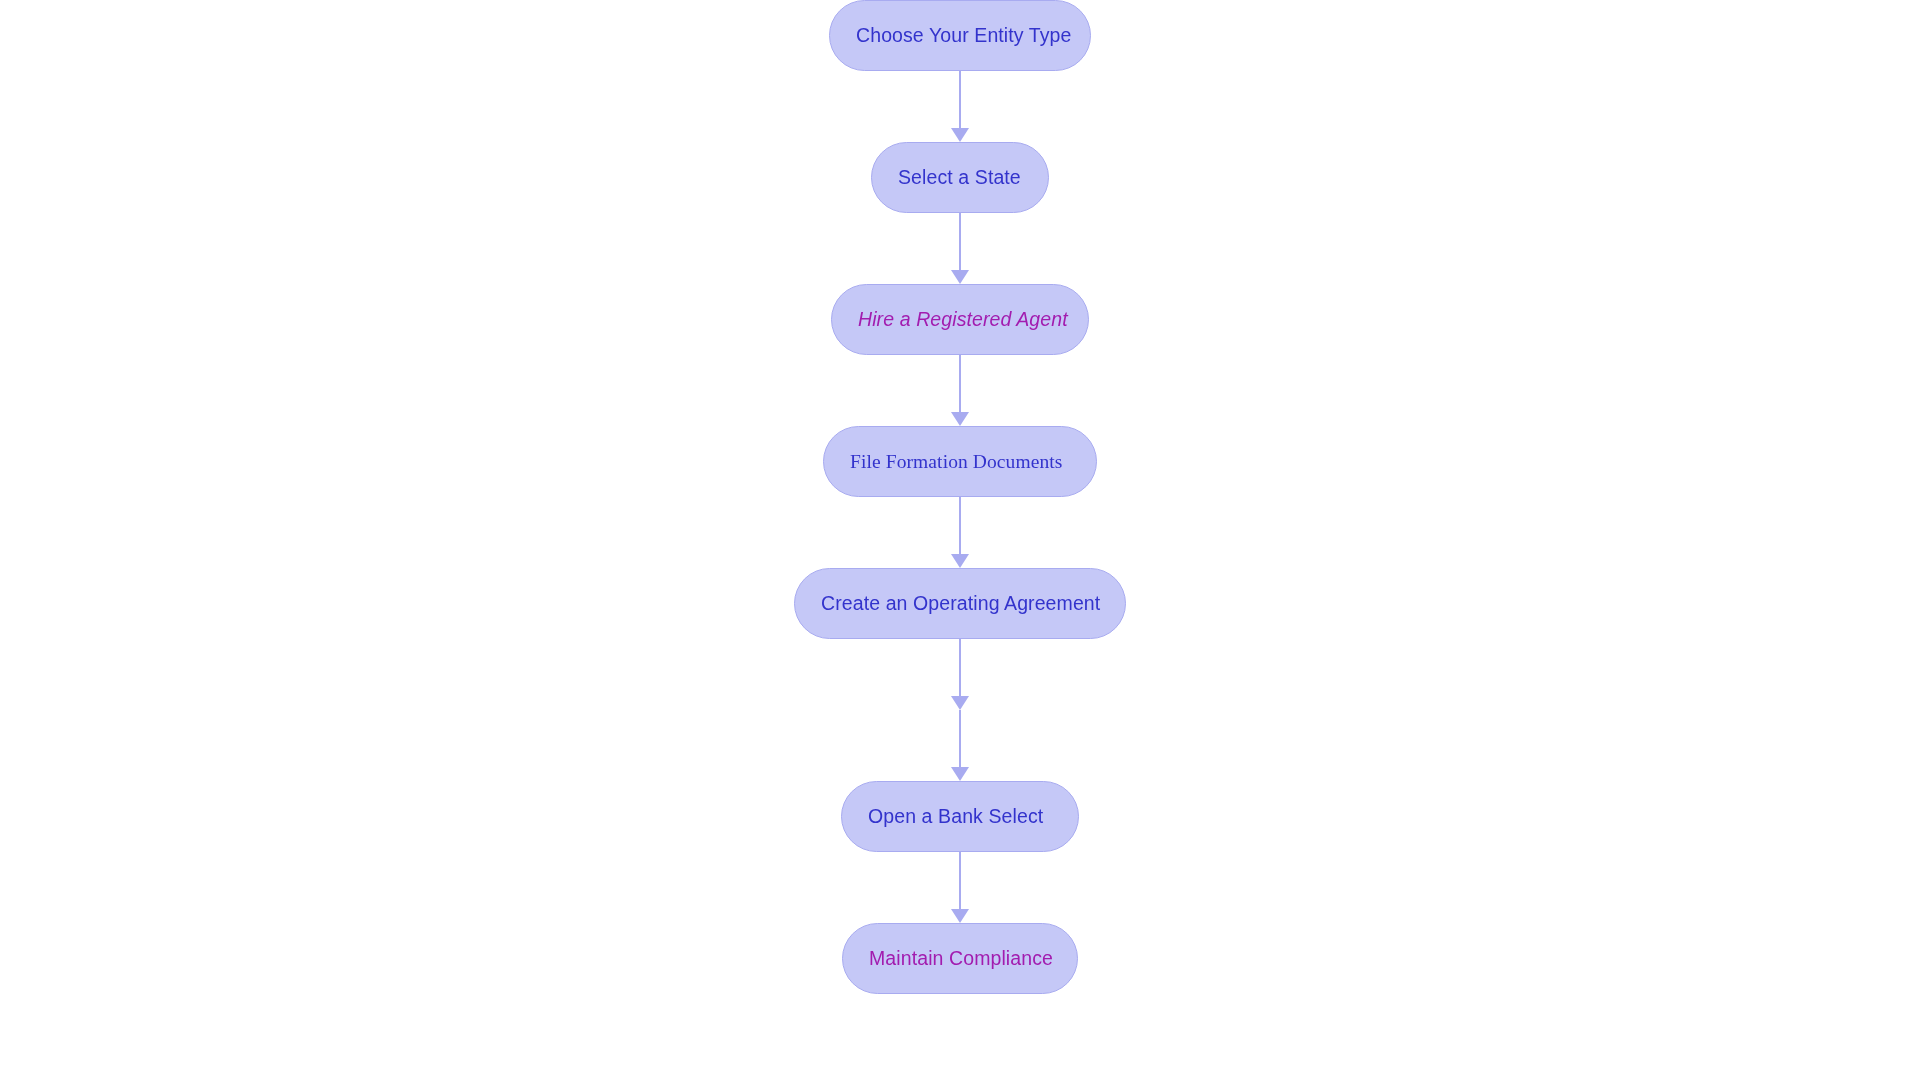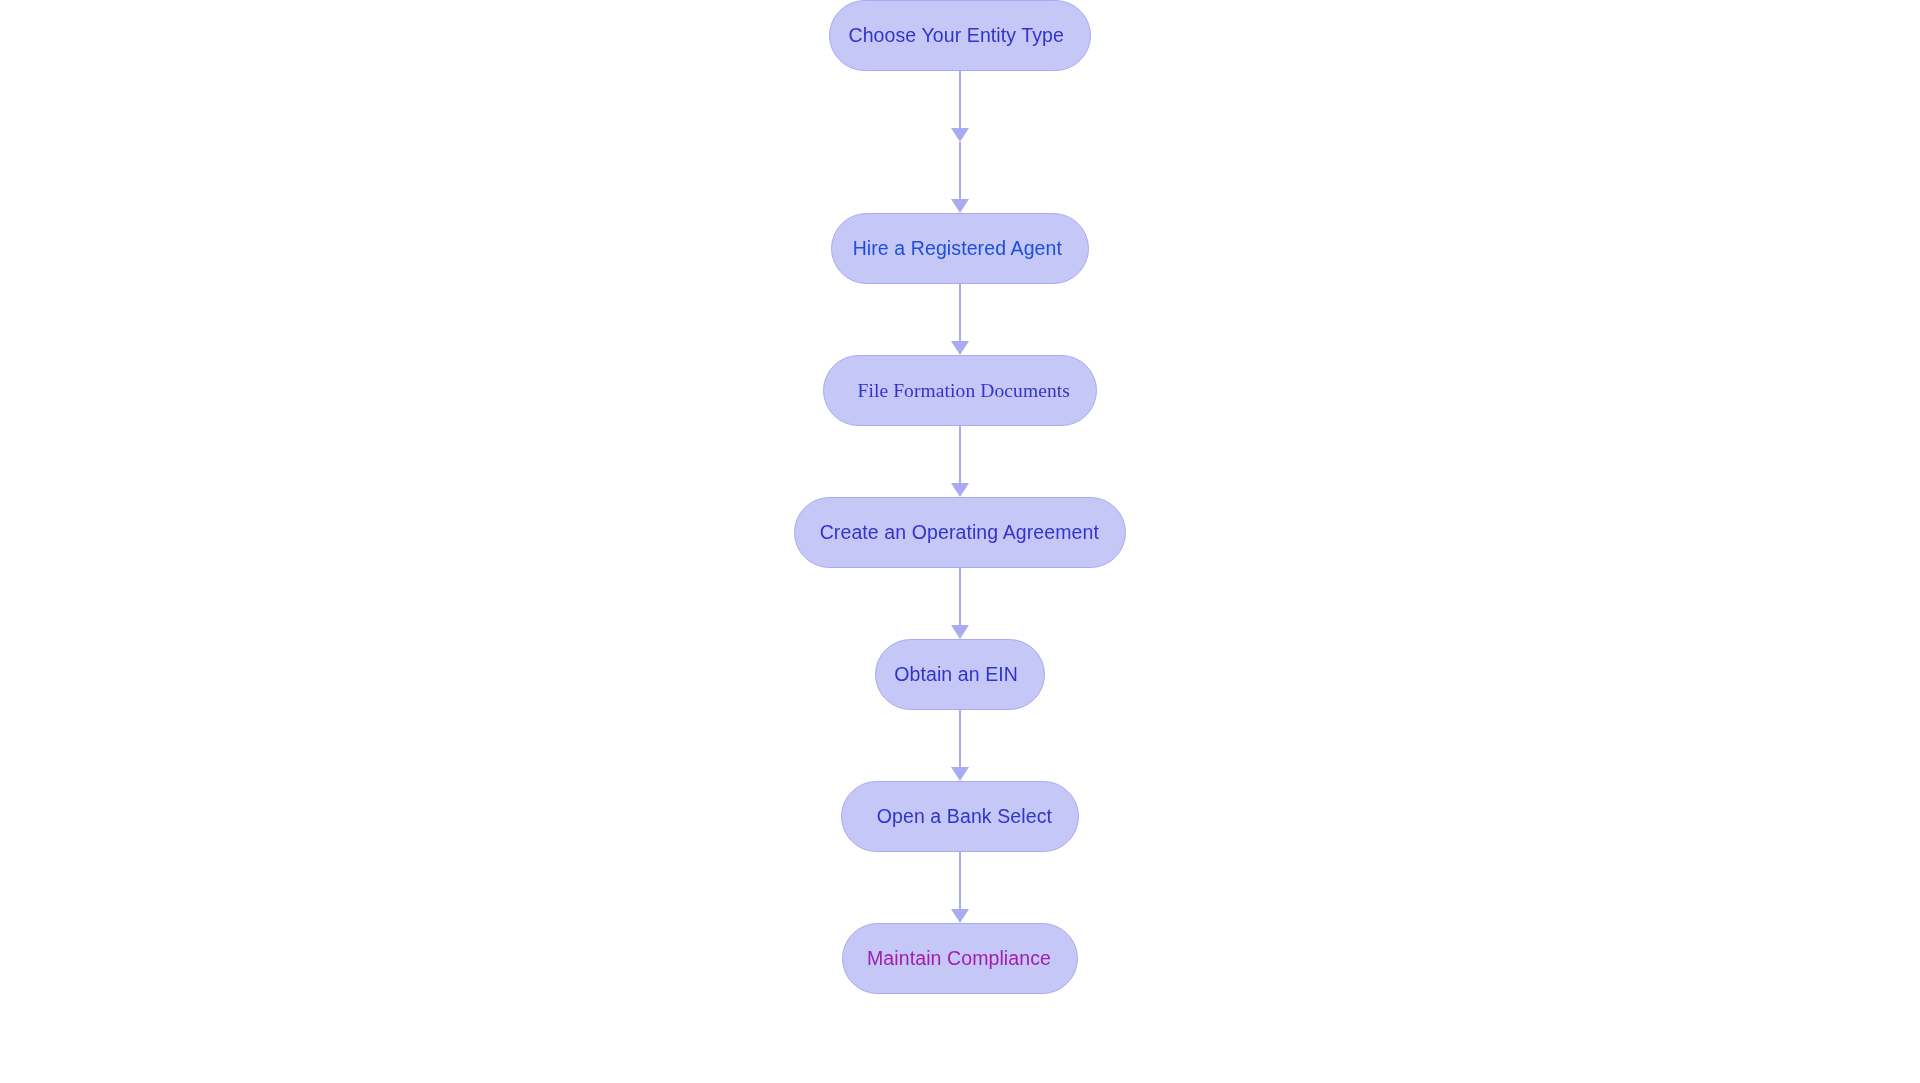--- a/index.html
+++ b/index.html
@@ -35,21 +35,21 @@
 
   
   .node {
     box-sizing: border-box;
     height: 71px;
     border-radius: 36px;
     background: #c5c8f7;
     border: 1.5px solid #a8abf0;
     display: flex;
     align-items: center;
-    justify-content: flex-end;
+    justify-content: flex-start;
     padding: 0 26px;
     flex: 0 0 auto;
   }
   .node-label {
     color: #3333cc;
     font-size: 19.5px;
     line-height: 1;
     letter-spacing: 0.1px;
     white-space: nowrap;
     font-weight: 400;
@@ -91,28 +91,31 @@
 
     <div class="node" style="width: 262px; background: rgb(197, 200, 247); border-color: rgb(168, 171, 240);">
       <span class="node-label" style="color: rgb(51, 51, 204);">Choose Your Entity Type</span>
     </div>
 
     <div class="connector">
       <div class="conn-line" style="background: rgb(168, 171, 240);"></div>
       <div class="conn-head" style="border-top-color: rgb(168, 171, 240);"></div>
     </div>
 
+    <div class="node" style="width: 178px; background: rgb(197, 200, 247); border-color: rgb(168, 171, 240);">
+      <span class="node-label" style="color: rgb(51, 51, 204);">Select a State</span>
+    </div>
 
     <div class="connector">
       <div class="conn-line" style="background: rgb(168, 171, 240);"></div>
       <div class="conn-head" style="border-top-color: rgb(168, 171, 240);"></div>
     </div>
 
     <div class="node" style="width: 258px; background: rgb(197, 200, 247); border-color: rgb(168, 171, 240);">
-      <span class="node-label" style="color: #1d4ed8;">Hire a Registered Agent</span>
+      <span class="node-label" style="color: #a21caf; font-style: italic;">Hire a Registered Agent</span>
     </div>
 
     <div class="connector">
       <div class="conn-line" style="background: rgb(168, 171, 240);"></div>
       <div class="conn-head" style="border-top-color: rgb(168, 171, 240);"></div>
     </div>
 
     <div class="node" style="width: 274px; background: rgb(197, 200, 247); border-color: rgb(168, 171, 240);">
       <span class="node-label" style="color: rgb(51, 51, 204); font-family: Liberation Serif, serif;">File Formation Documents</span>
     </div>
@@ -124,23 +127,20 @@
 
     <div class="node" style="width: 332px; background: rgb(197, 200, 247); border-color: rgb(168, 171, 240);">
       <span class="node-label" style="color: rgb(51, 51, 204);">Create an Operating Agreement</span>
     </div>
 
     <div class="connector">
       <div class="conn-line" style="background: rgb(168, 171, 240);"></div>
       <div class="conn-head" style="border-top-color: rgb(168, 171, 240);"></div>
     </div>
 
-    <div class="node" style="width: 170px; background: rgb(197, 200, 247); border-color: rgb(168, 171, 240);">
-      <span class="node-label" style="color: rgb(51, 51, 204);">Obtain an EIN</span>
-    </div>
 
     <div class="connector">
       <div class="conn-line" style="background: rgb(168, 171, 240);"></div>
       <div class="conn-head" style="border-top-color: rgb(168, 171, 240);"></div>
     </div>
 
     <div class="node" style="width: 238px; background: rgb(197, 200, 247); border-color: rgb(168, 171, 240);">
       <span class="node-label" style="color: rgb(51, 51, 204);">Open a Bank Select</span>
     </div>
 

